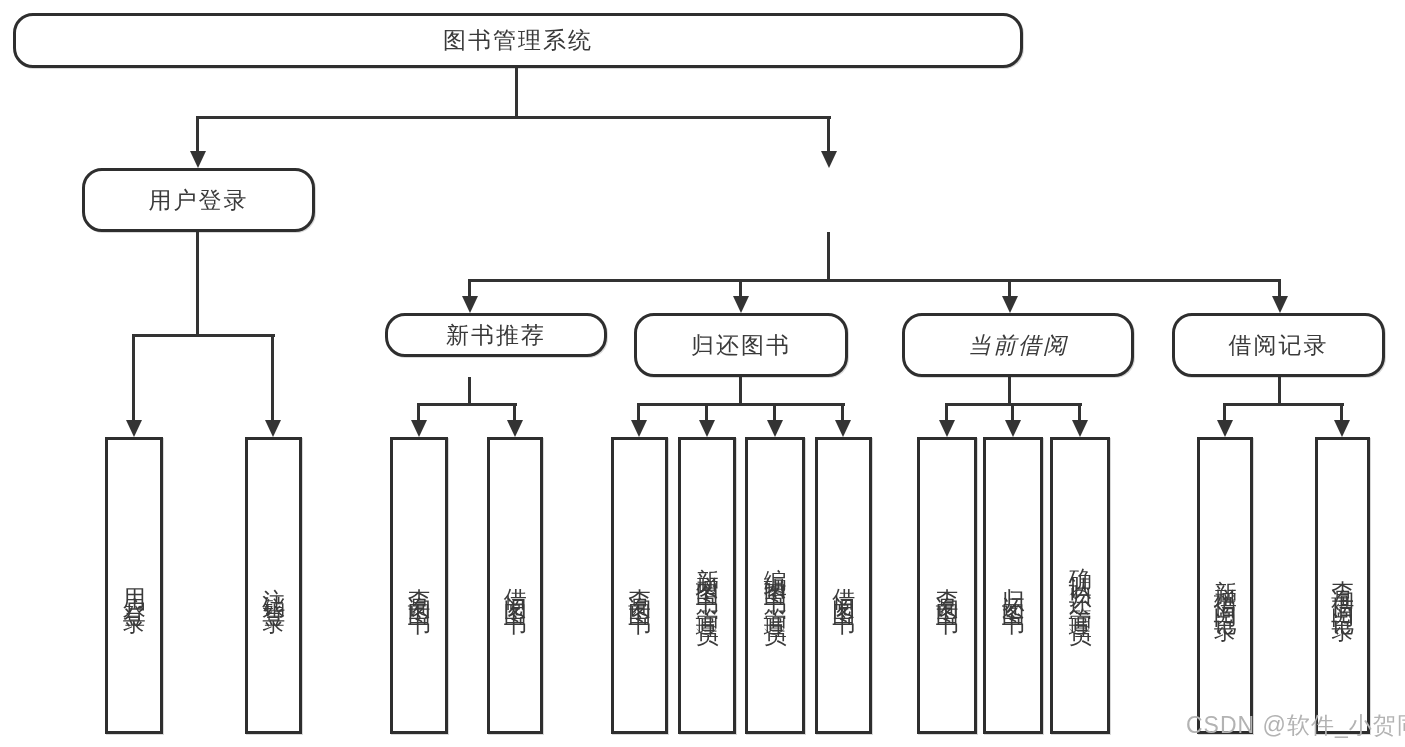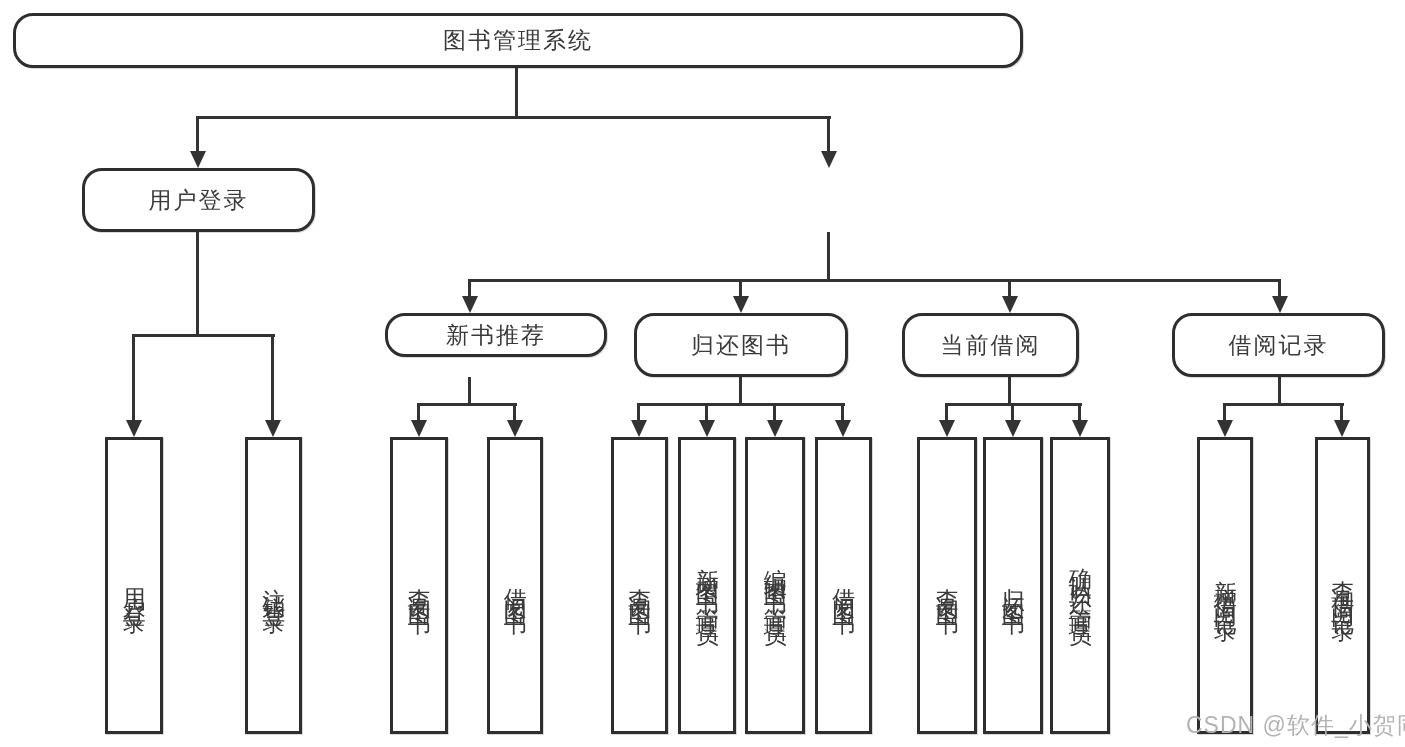--- a/index.html
+++ b/index.html
@@ -68,21 +68,21 @@
 <body>
 
 <div id="canvas">
 
   <div class="box box-h" style="left:13px; top:13px; width:1010px; height:55px;">图书管理系统</div>
 
   <div class="box box-h" style="left:82px; top:168px; width:233px; height:64px;">用户登录</div>
 
   <div class="box box-h" style="left:370px; top:313px; width:222px; height:44px;margin-left:15px;">新书推荐</div>
   <div class="box box-h" style="left:634px; top:313px; width:214px; height:64px;">归还图书</div>
-  <div class="box box-h" style="left:902px; top:313px; width:177px; height:64px;">当前借阅</div>
+  <div class="box box-h" style="left:902px; top:313px; width:232px; height:64px;font-style:italic;">当前借阅</div>
   <div class="box box-h" style="left:1172px; top:313px; width:213px; height:64px;">借阅记录</div>
 
   <div class="box box-v" style="left:105px; top:437px; width:58px; height:297px;">用户登录</div>
   <div class="box box-v" style="left:245px; top:437px; width:57px; height:297px;">注销登录</div>
 
   <div class="box box-v" style="left:390px; top:437px; width:58px; height:297px;">查询图书</div>
   <div class="box box-v" style="left:487px; top:437px; width:56px; height:297px;">借阅图书</div>
 
   <div class="box box-v" style="left:611px; top:437px; width:57px; height:297px;">查询图书</div>
   <div class="box box-v" style="left:678px; top:437px; width:58px; height:297px;">新增图书（管理员）</div>

